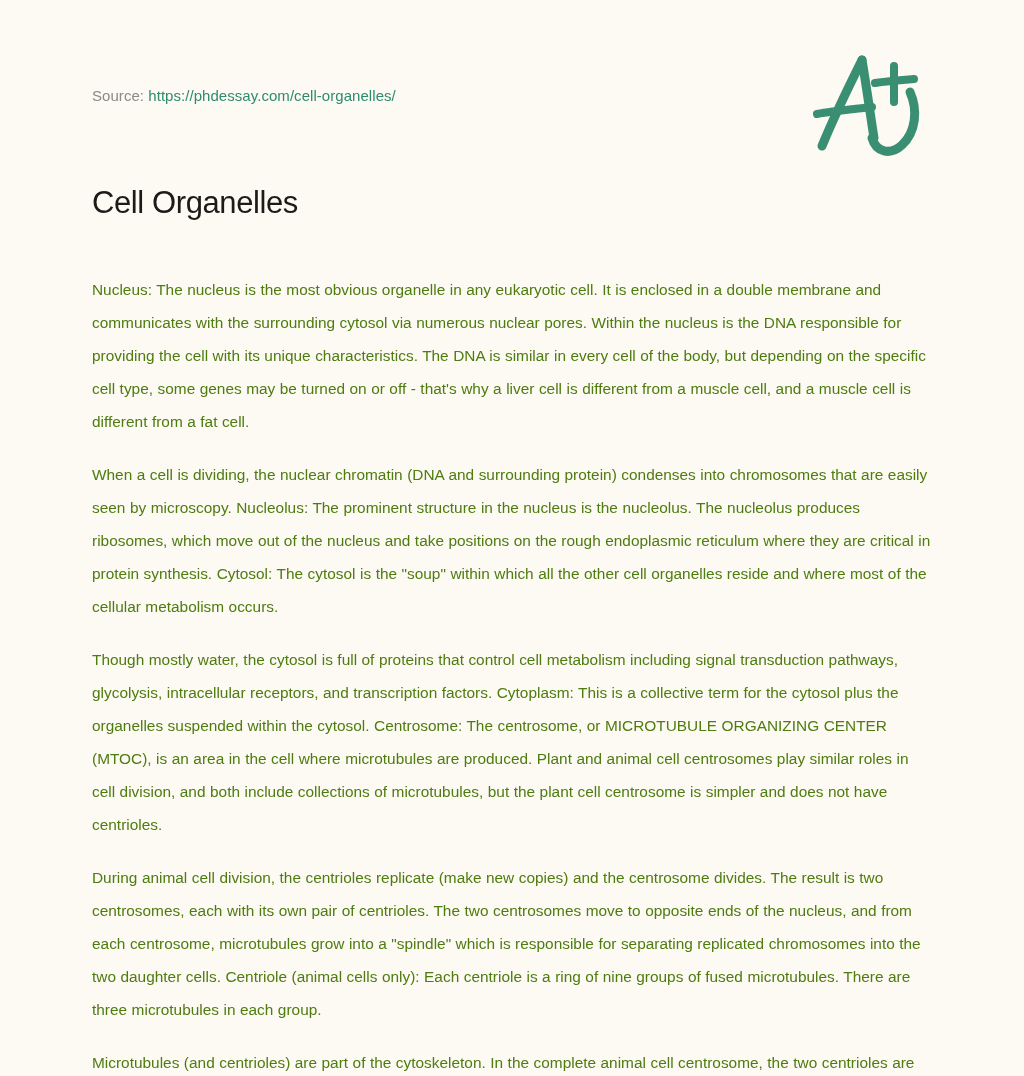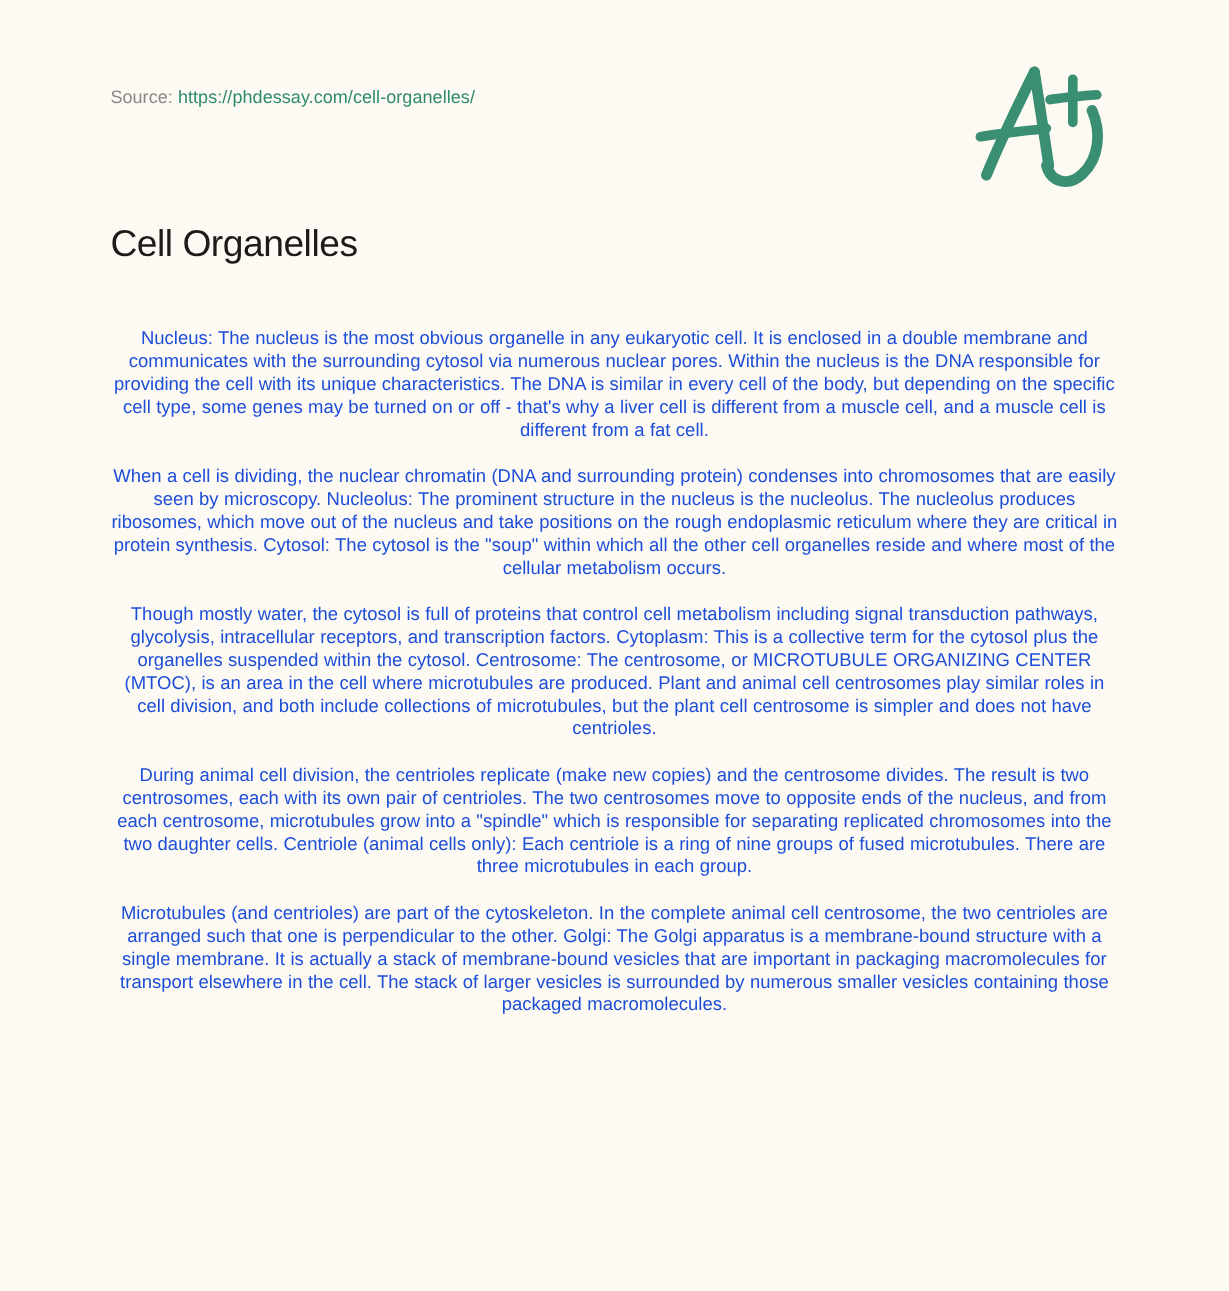--- a/index.html
+++ b/index.html
@@ -34,21 +34,21 @@
   }
   .brand-line {
     font-size: 22.5px;
     font-weight: bold;
     color: #2f2f2d;
     letter-spacing: -0.15px;
     line-height: 28px;
     margin: 0;
   }
   .source-line {
-    margin: 2px 0 0 0;
+    margin: 16px 0 0 0;
     font-size: 15px;
     line-height: 20px;
     color: #8a8a86;
     letter-spacing: 0.05px;
   }
   .source-label {
     color: #8a8a86;
   }
   .source-url {
     color: #2e8b6f;
@@ -80,23 +80,23 @@
   }
 
   
   .doc-body {
     margin-top: 43px;
     width: 840px;
   }
   .doc-body p {
     margin: 0 0 20px 0;
     font-size: 15.4px;
-    line-height: 19px;
-    color: #1d4ed8;
-    text-align: center;
+    line-height: 33px;
+    color: #4d7c0f;
+    text-align: left;
     letter-spacing: 0.01px;
     word-spacing: 0.2px;
   }
   .doc-body p:last-child { margin-bottom: 0; }
 </style>
 </head>
 <body>
 
 <div class="page">
 

